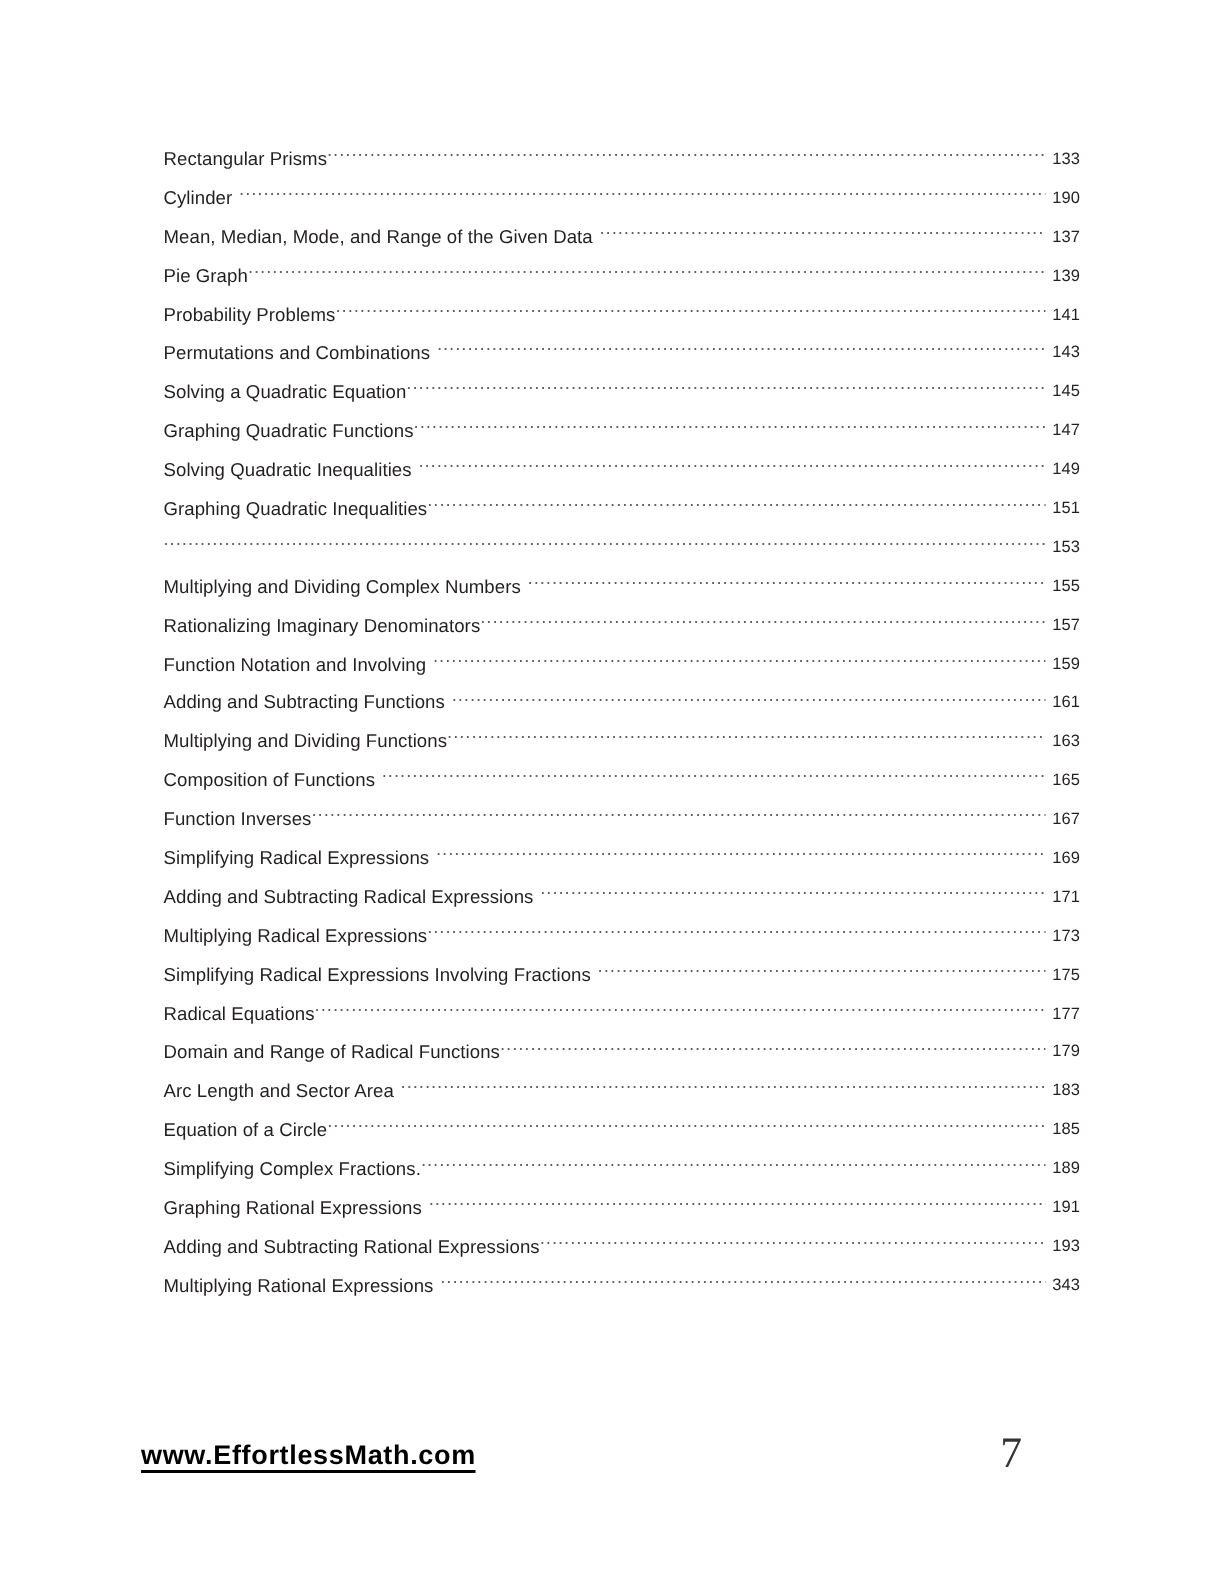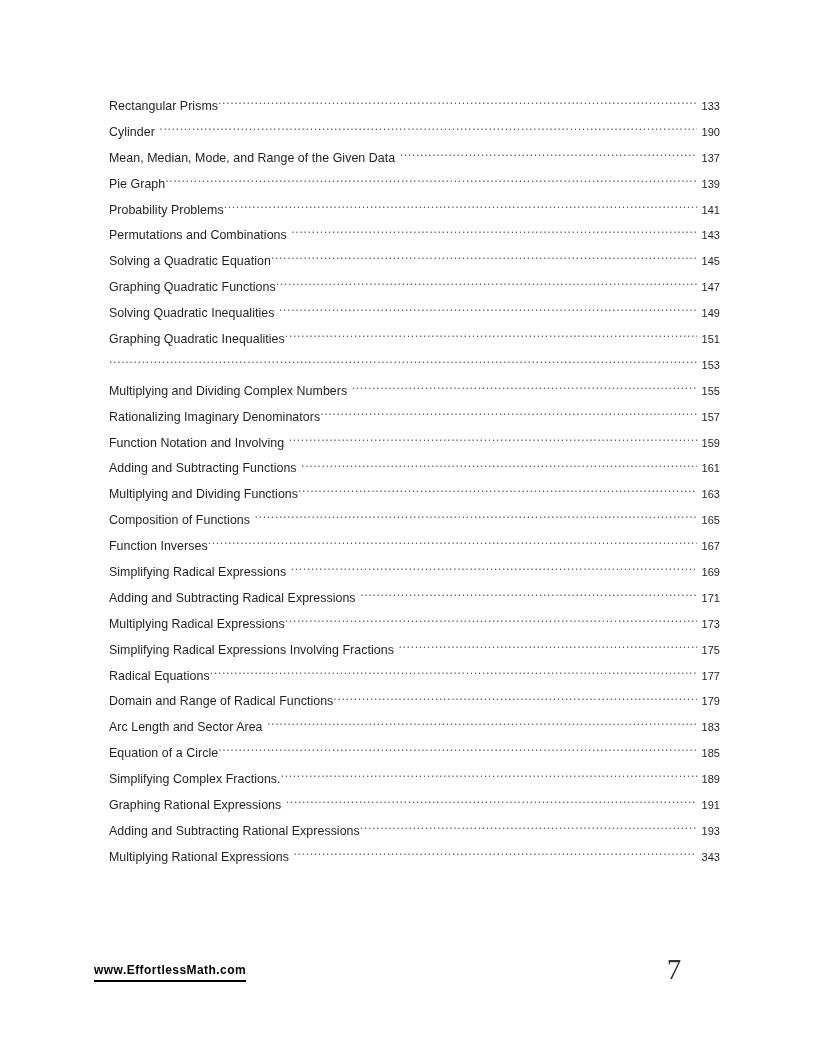--- a/index.html
+++ b/index.html
@@ -93,21 +93,21 @@
     left: 0;
     top: 962px;
     width: 816px;
     height: 50px;
   }
 
   #footer-url {
     position: absolute;
     left: 94px;
     top: 0px;
-    font-size: 12px;
+    font-size: 18px;
     font-weight: bold;
     letter-spacing: 0.45px;
     color: #000000;
     border-bottom: 2.6px solid #000000;
     padding-bottom: 1px;
     line-height: 17px;
   }
 
   #footer-pagenum {
     position: absolute;

